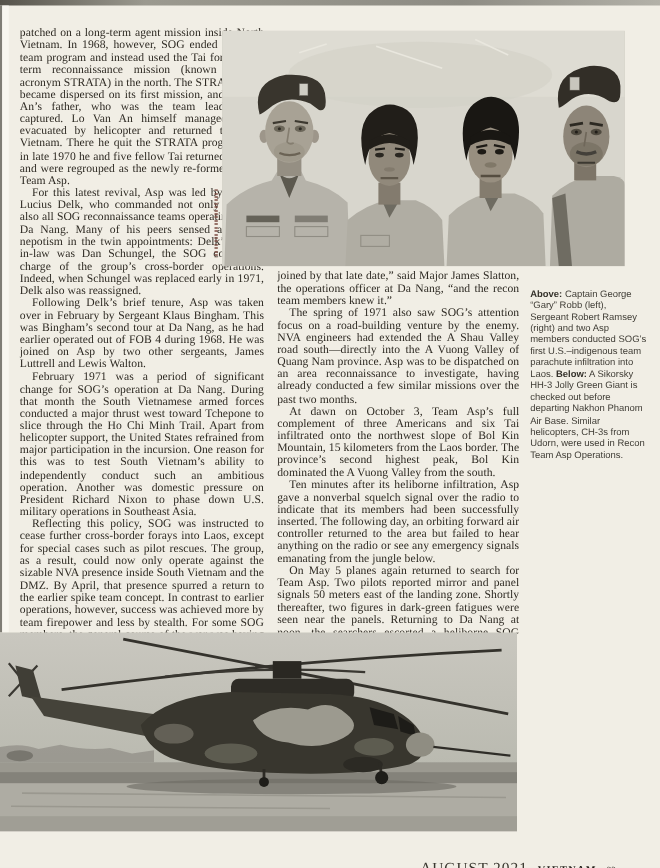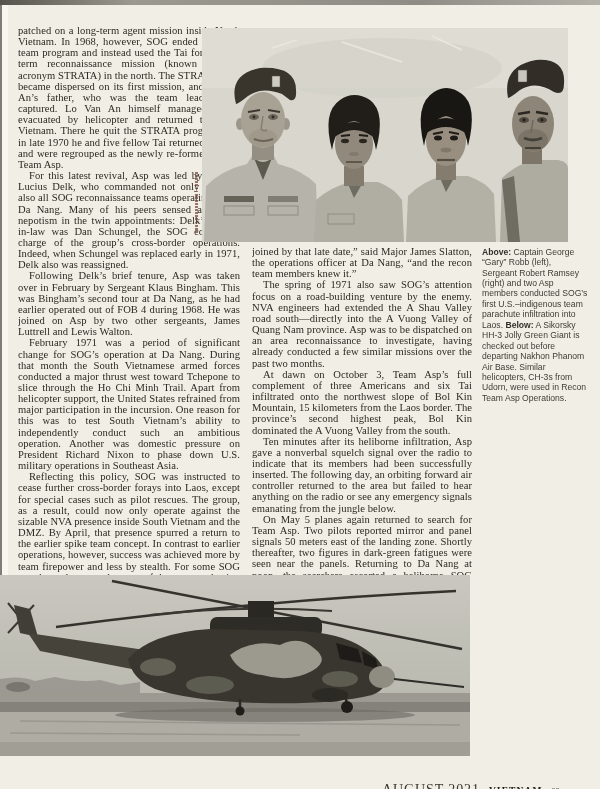--- a/index.html
+++ b/index.html
@@ -22,21 +22,21 @@
   #col2{left:252px;top:246px;width:220px;height:330px;}
 
   .photo{position:absolute;overflow:hidden;background:#cfcdc4;}
   #photo-top{left:202px;top:28px;width:366px;height:214px;}
   #photo-bottom{left:0;top:575px;width:470px;height:181px;}
   .photo svg{display:block;}
 
   .credit-strip{position:absolute;left:195px;top:172px;width:3px;height:62px;opacity:.75;
     background:repeating-linear-gradient(to bottom,#7a4a40 0 1.8px,rgba(0,0,0,0) 1.8px 3.1px);}
 
-  #caption{position:absolute;left:482px;top:238px;width:106px;
+  #caption{position:absolute;left:482px;top:253px;width:106px;
     font-family:"Liberation Sans","DejaVu Sans",sans-serif;
     font-size:8.6px;line-height:10.45px;color:#3f3c35;text-align:left;}
   #caption b{color:#34312a;}
 
   #footer{position:absolute;top:756px;right:40px;display:flex;align-items:baseline;gap:9px;
     font-family:"Liberation Serif","DejaVu Serif",serif;}
   .footer-issue{font-size:14px;letter-spacing:.9px;color:#3a372f;margin-left:24px;}
   .footer-mag{font-size:9.5px;font-weight:bold;letter-spacing:1.1px;color:#201d17;}
   .footer-page{font-size:8.5px;color:#3a372f;margin-top:30px;}
 </style>

